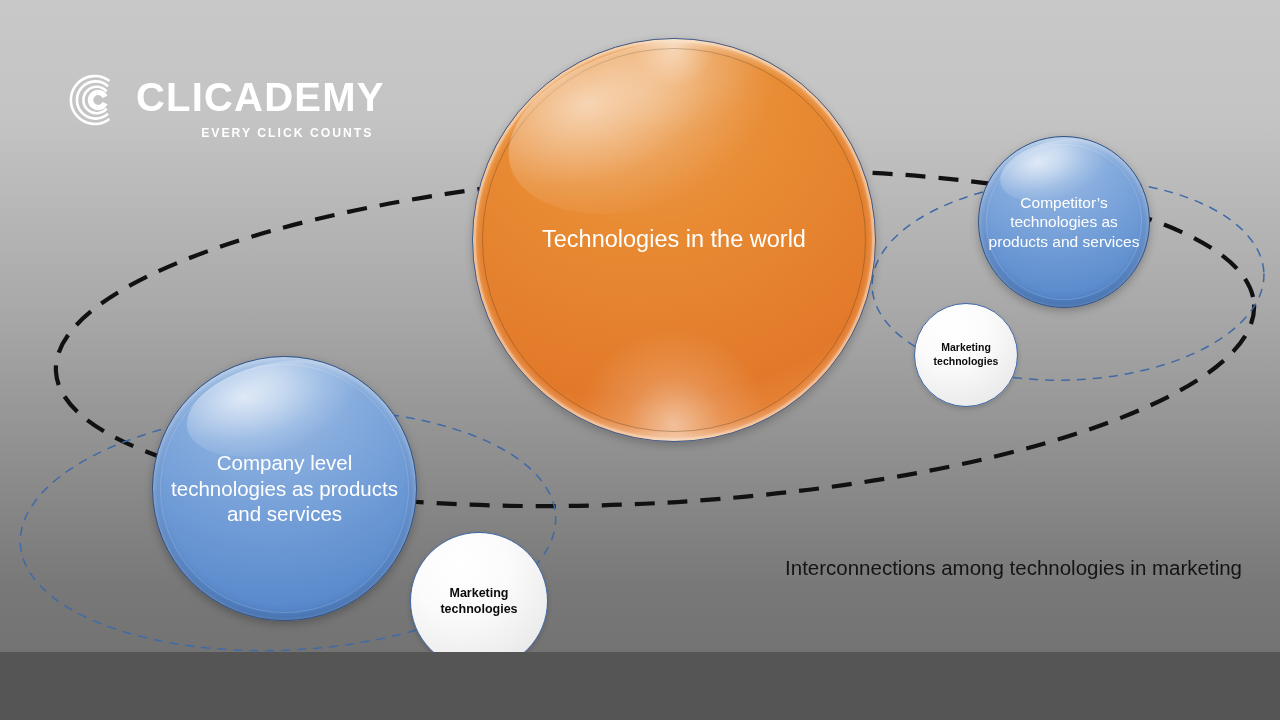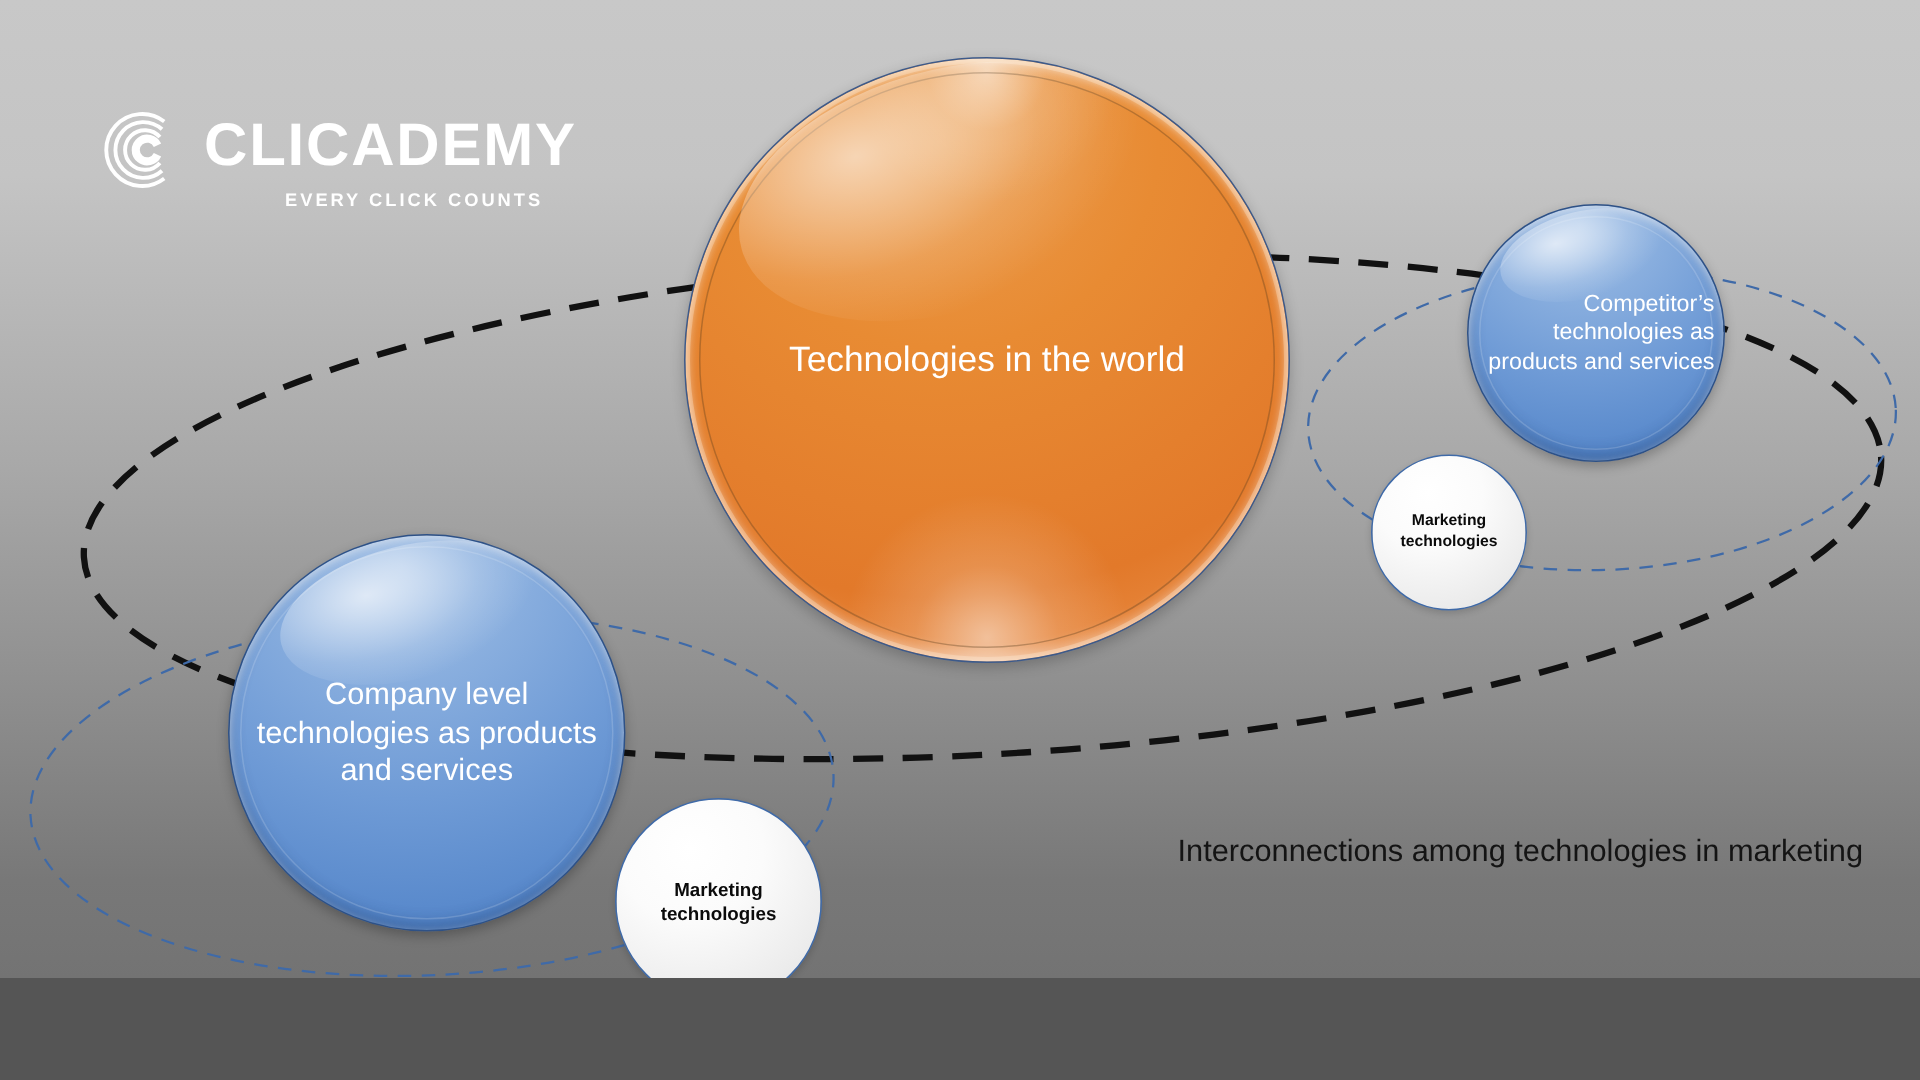--- a/index.html
+++ b/index.html
@@ -38,21 +38,21 @@
   }
   .node .label {
     position: relative;
     z-index: 3;
     line-height: 1.24;
     padding: 0 6px;
   }
 
   
   #node-world {
-    left: 456px;
+    left: 472px;
     top: 38px;
     width: 404px;
     height: 404px;
     background:
       radial-gradient(circle at 50% 96%, rgba(255,255,255,0.50) 0%, rgba(255,255,255,0.16) 11%, rgba(255,255,255,0) 22%),
       radial-gradient(circle at 50% 2%, rgba(255,255,255,0.55) 0%, rgba(255,255,255,0.12) 9%, rgba(255,255,255,0) 20%),
       radial-gradient(ellipse 140% 130% at 42% 14%, #eb9d4f 0%, #e88b33 26%, #e2792a 58%, #f0a060 86%, #f5b071 100%);
     border: 1.6px solid #3d5a8a;
     box-shadow:
       inset 0 0 0 3px rgba(255,240,220,0.30),
@@ -125,21 +125,21 @@
     text-align: center;
   }
   #node-company .label { font-size: 20.5px; }
 
   #node-competitor {
     left: 978px;
     top: 136px;
     width: 172px;
     height: 172px;
   }
-  #node-competitor .label { font-size: 15.5px; text-align: right; }
+  #node-competitor .label { font-size: 15.5px; }
 
   
   .node-white {
     background: radial-gradient(ellipse 120% 120% at 36% 24%, #ffffff 0%, #fbfbfb 30%, #ececec 62%, #dedede 88%, #d6d6d6 100%);
     border: 1.3px solid #3f6aa8;
     box-shadow: 0 2px 5px rgba(0,0,0,0.16);
   }
   .node-white .label {
     color: #0b0b0b;
     font-weight: bold;
@@ -179,20 +179,21 @@
     line-height: 1.0;
     margin-top: 5px;
   }
   #logo-tag {
     color: #ffffff;
     font-size: 12.2px;
     font-weight: bold;
     letter-spacing: 2.0px;
     margin-top: 9px;
     margin-left: 54px;
+    text-align: center;
   }
 
   
   #caption {
     position: absolute;
     right: 38px;
     bottom: 68px;
     text-align: center;
     color: #141414;
     font-size: 20.5px;

